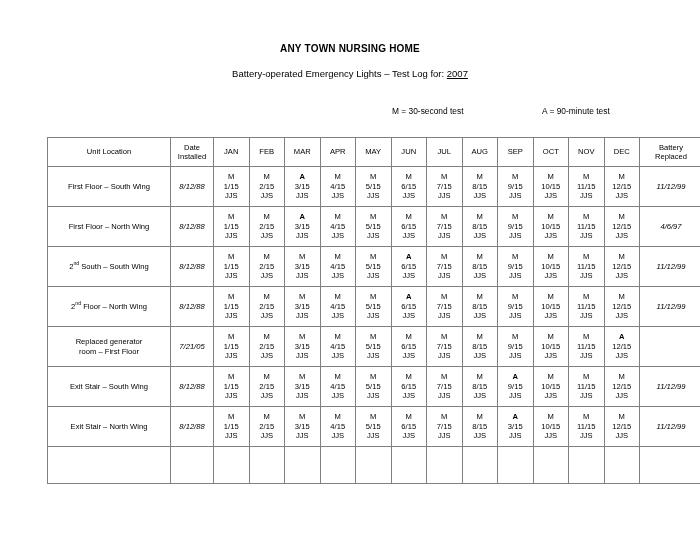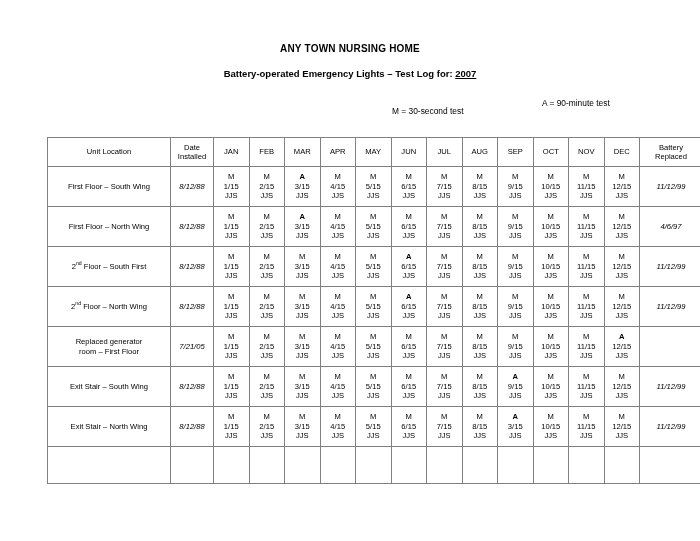--- a/index.html
+++ b/index.html
@@ -34,21 +34,21 @@
     font-weight: bold;
     letter-spacing: 0.2px;
   }
   .doc-subtitle {
     position: absolute;
     left: 0;
     top: 68px;
     width: 700px;
     text-align: center;
     font-size: 9.5px;
-    font-weight: bold;
+    font-weight: normal;
   }
   .doc-subtitle .year {
     text-decoration: underline;
   }
 
   
   .instructions {
     position: absolute;
     left: 47px;
     top: 97px;
@@ -62,21 +62,21 @@
     white-space: pre;
   }
   .legend-m {
     position: absolute;
     left: 345px;
     top: 8px;
   }
   .legend-a {
     position: absolute;
     left: 495px;
-    top: 0;
+    top: 8px;
   }
 
   
   table.log {
     position: absolute;
     left: 47px;
     top: 137px;
     width: 608px;
     border-collapse: collapse;
     table-layout: fixed;
@@ -303,21 +303,21 @@
             <span class="minit">JJS</span>
           </td>
           <td class="month-cell">
             <span class="mtype">M</span>
             <span class="mdate">12/15</span>
             <span class="minit">JJS</span>
           </td>
           <td class="batt-cell">4/6/97</td>
         </tr>
         <tr>
-          <td class="unit-cell"><span>2</span><sup>nd</sup><span> Floor – South First</span></td>
+          <td class="unit-cell"><span>2</span><sup>nd</sup><span> South – South Wing</span></td>
           <td class="date-cell">8/12/88</td>
           <td class="month-cell">
             <span class="mtype">M</span>
             <span class="mdate">1/15</span>
             <span class="minit">JJS</span>
           </td>
           <td class="month-cell">
             <span class="mtype">M</span>
             <span class="mdate">2/15</span>
             <span class="minit">JJS</span>

